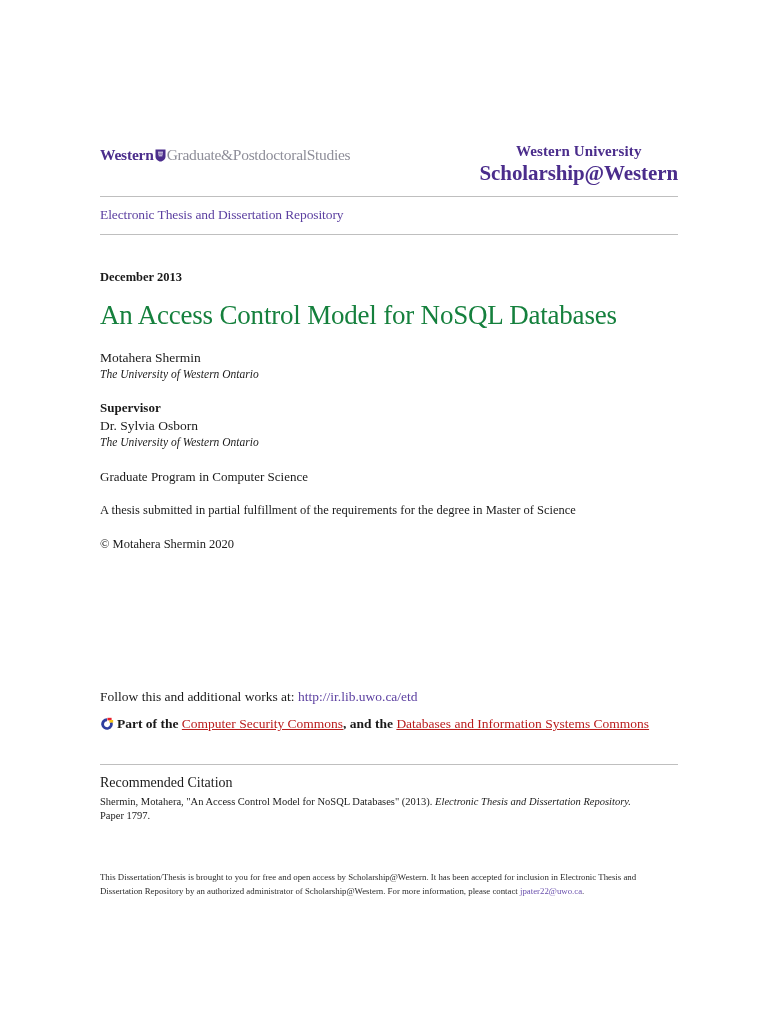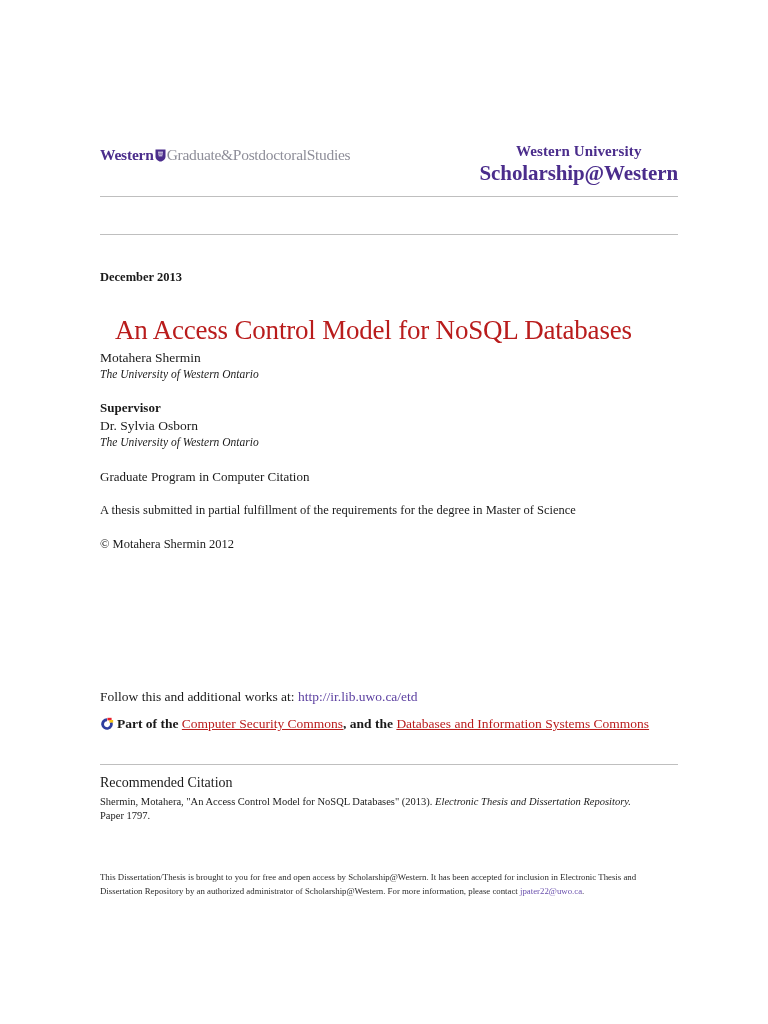--- a/index.html
+++ b/index.html
@@ -107,24 +107,24 @@
     font-weight: bold;
     color: #1a1a1a;
   }
 
   .doc-title {
     position: absolute;
     left: 100px;
     top: 298px;
     font-size: 27px;
     line-height: 34px;
-    color: #b91c1c;
+    color: #15803d;
     letter-spacing: -0.2px;
     font-weight: normal;
-    margin: 15px;
+    margin: 0;
   }
 
   .author-name {
     position: absolute;
     left: 100px;
     top: 350px;
     font-size: 13.5px;
     color: #1a1a1a;
   }
   .author-affil {
@@ -269,39 +269,40 @@
 
     <div class="brand-right">
       <div class="line1">Western University</div>
       <div class="line2">Scholarship@Western</div>
     </div>
 
   </div>
 
   <div class="rule rule-top"></div>
 
+  <div class="repo-line">Electronic Thesis and Dissertation Repository</div>
 
   <div class="rule rule-bottom"></div>
 
   <div class="date-line">December 2013</div>
 
   <h1 class="doc-title">An Access Control Model for NoSQL Databases</h1>
 
   <div class="author-name">Motahera Shermin</div>
   <div class="author-affil">The University of Western Ontario</div>
 
   <div class="sup-label">Supervisor</div>
   <div class="sup-name">Dr. Sylvia Osborn</div>
   <div class="sup-affil">The University of Western Ontario</div>
 
-  <div class="program-line">Graduate Program in Computer Citation</div>
+  <div class="program-line">Graduate Program in Computer Science</div>
 
   <div class="degree-line">A thesis submitted in partial fulfillment of the requirements for the degree in Master of Science</div>
 
-  <div class="copyright-line">© Motahera Shermin 2012</div>
+  <div class="copyright-line">© Motahera Shermin 2020</div>
 
   <div class="follow-line">
     <span>Follow this and additional works at:</span>
     <span class="link">http://ir.lib.uwo.ca/etd</span>
   </div>
 
   <div class="partof-block">
     <span class="commons-icon">
       <svg width="14" height="14" viewBox="0 0 14 14" aria-hidden="true">
         <path d="M7 1.2 a5.8 5.8 0 1 0 5.3 3.5 l-2.6 1.1 A3 3 0 1 1 7 4.2 Z" fill="#2f3e9e"></path>

